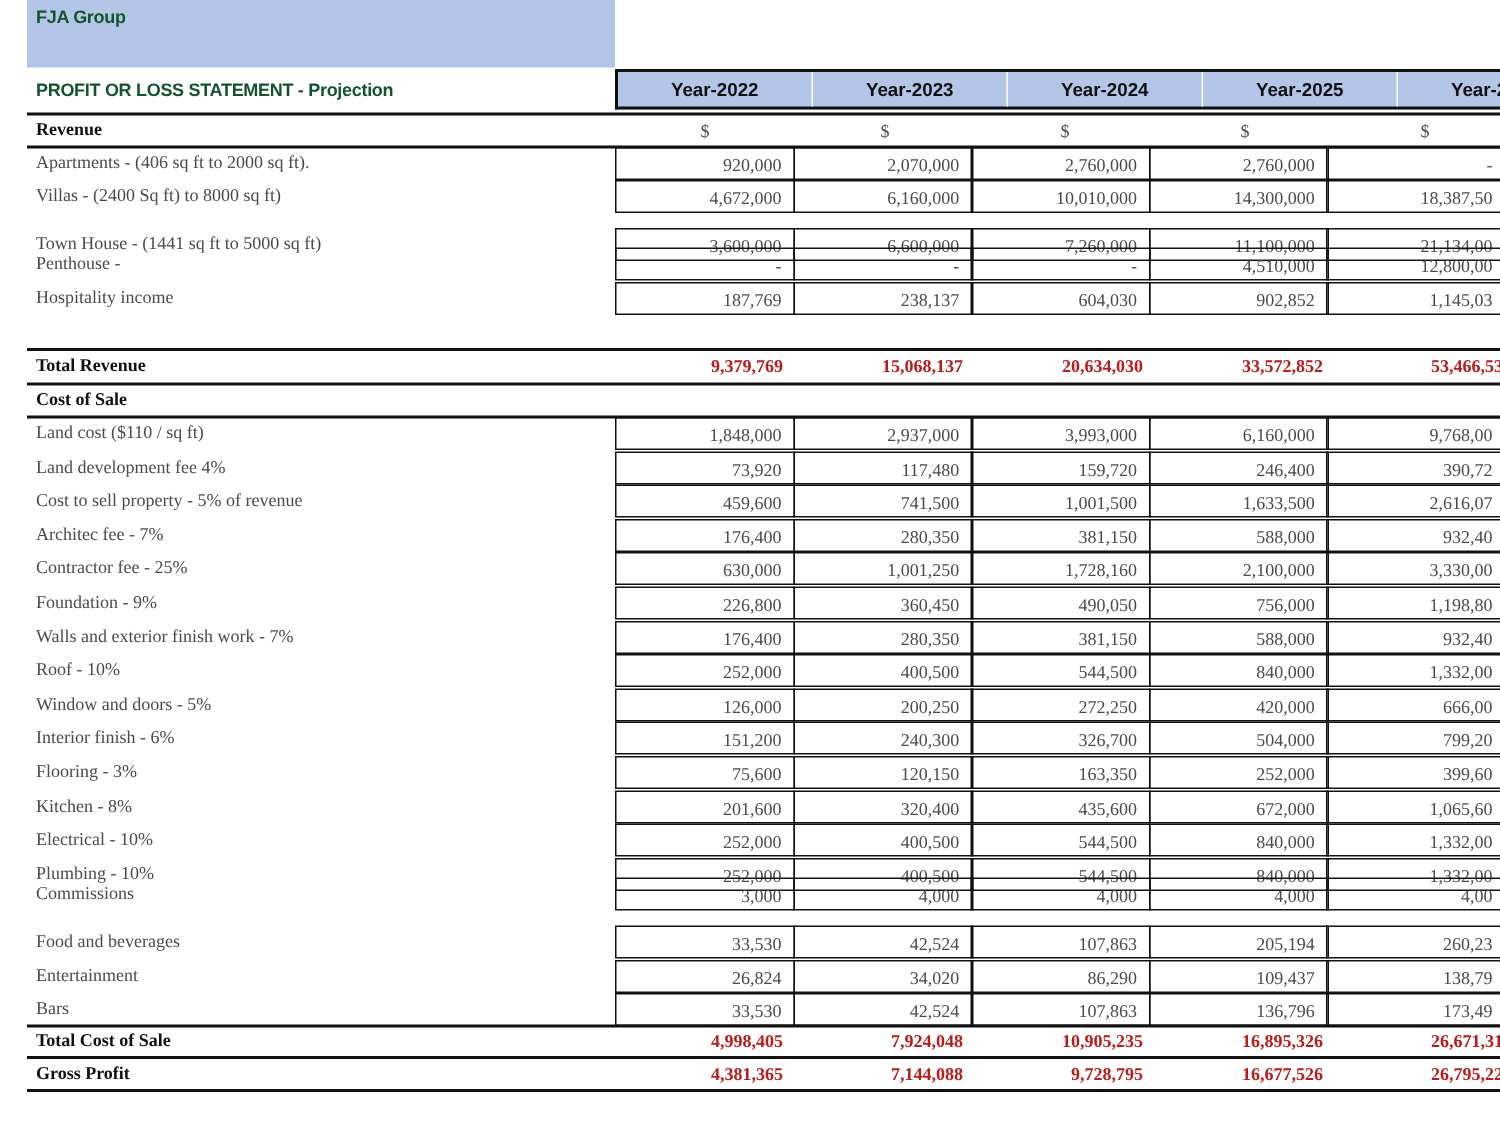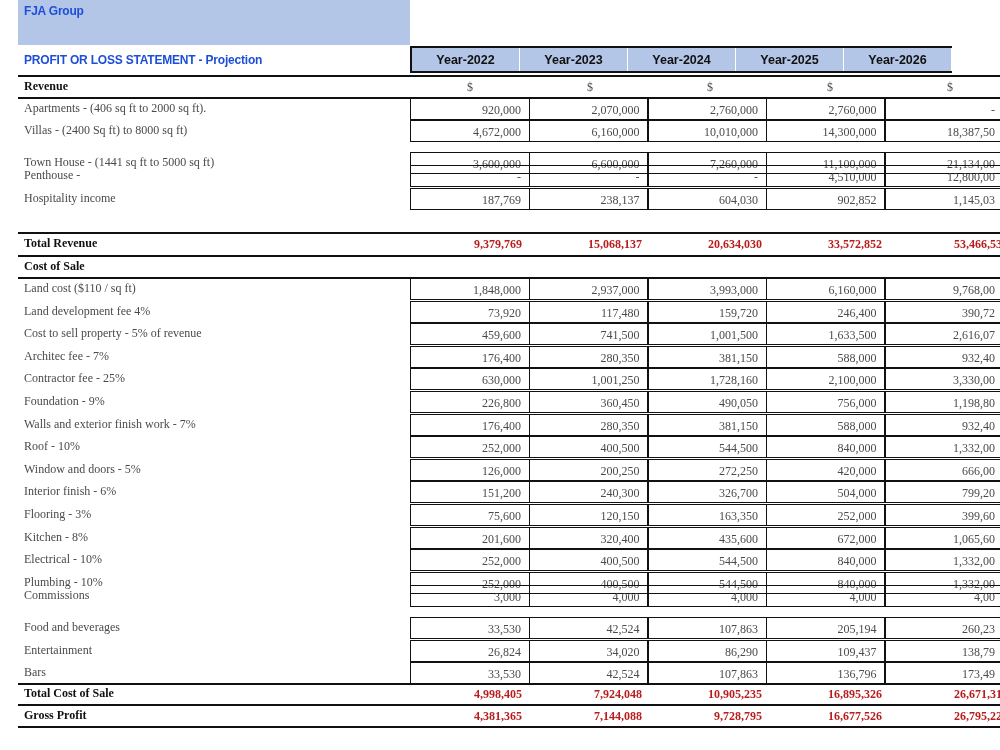--- a/index.html
+++ b/index.html
@@ -1,25 +1,25 @@
 <!DOCTYPE html>
 <html><head>
   <meta charset="utf-8">
   <style>
     html, body { margin: 0; padding: 0; background: #ffffff; }
     body { width: 1000px; height: 750px; overflow: hidden; position: relative;
       font-family: "Liberation Sans", "DejaVu Sans", sans-serif; color: #1a1a1a; }
     .title-block { position: absolute; left: 18px; top: 0; width: 392px; height: 45px; background: #b4c6e7; }
-    .title-line { position: absolute; left: 6px; font-size: 12px; font-weight: bold; color: #1d4ed8; letter-spacing: -0.2px; }
+    .title-line { position: absolute; left: 6px; font-size: 12px; font-weight: bold; color: #14532d; letter-spacing: -0.2px; }
     .title-line.l1 { top: 4px; }
     .title-line.l2 { top: 29px; margin-top: 24px; }
 
     .year-header { position: absolute; left: 410px; top: 46px; height: 27px; display: flex;
       border: 2px solid #111; border-right: none; background: #b4c6e7; box-sizing: border-box; }
-    .year-cell { width: 108px; text-align: center; font-size: 12.5px; font-weight: bold; line-height: 24px;
+    .year-cell { width: 130px; text-align: center; font-size: 12.5px; font-weight: bold; line-height: 24px;
       border-right: 1px solid #ffffff; box-sizing: border-box; color: #111; }
 
     .hline { position: absolute; left: 18px; right: 0; height: 0; border-top: 2px solid #111; }
 
     .row { position: absolute; left: 18px; right: 0; height: 28px; font-family: Liberation Serif, serif; }
     .label { position: absolute; left: 6px; top: 3px; font-size: 12px; color: #4a4a4a; white-space: nowrap; }
     .label.bold { font-weight: bold; color: #111; }
     .vals { position: absolute; left: 392px; top: 0; display: flex; height: 22px; }
     .val { width: 120px; box-sizing: border-box; text-align: right; padding-right: 8px; font-size: 12px;
       line-height: 22px; color: #4a4a4a; white-space: nowrap; overflow: hidden; }

